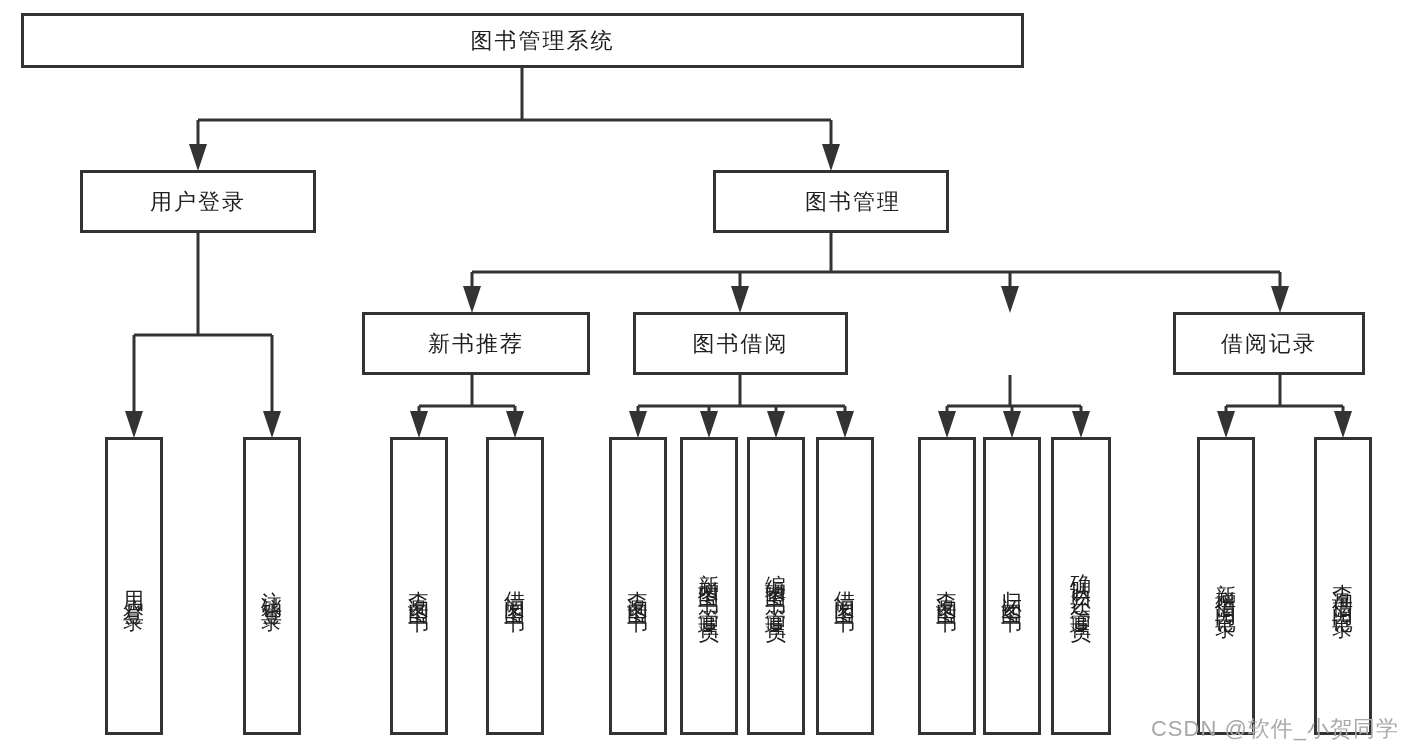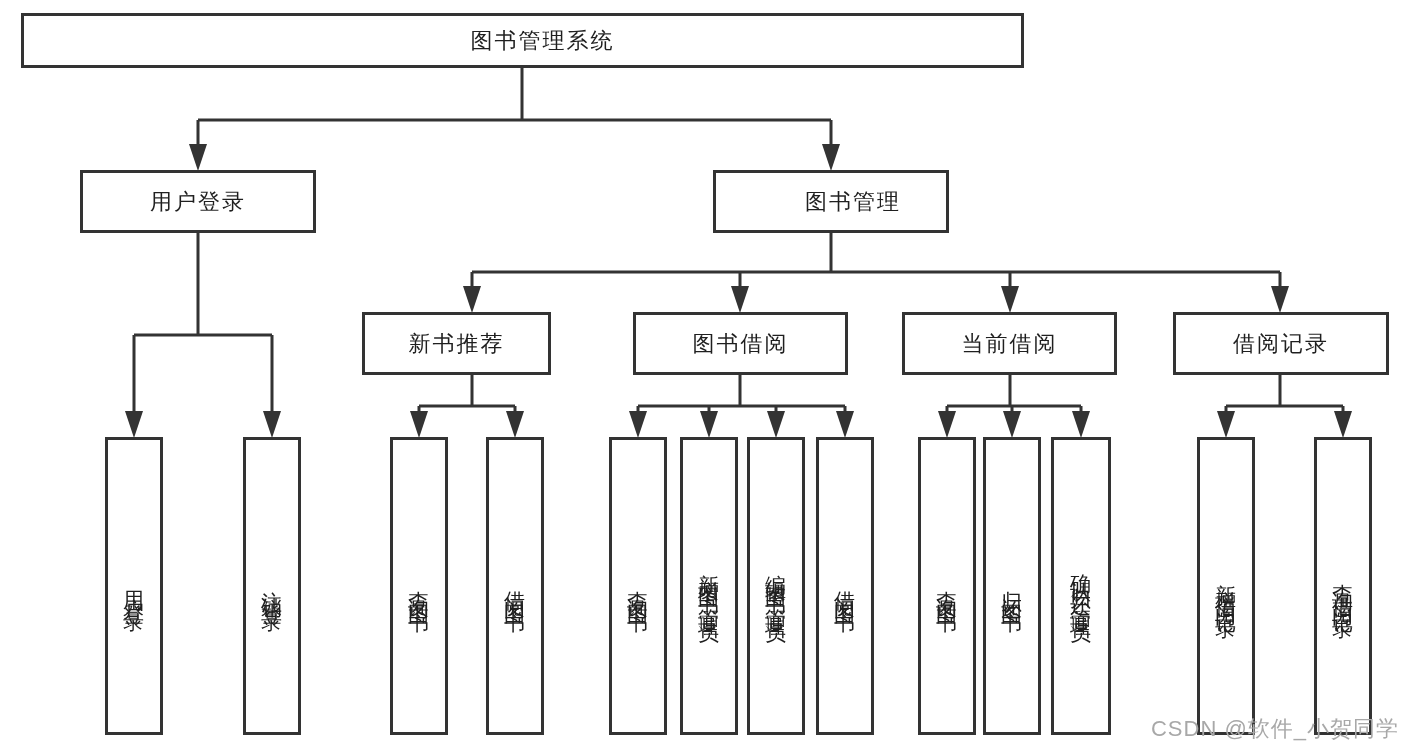--- a/index.html
+++ b/index.html
@@ -13,24 +13,24 @@
   .leaf{writing-mode:vertical-rl;text-orientation:mixed;
         font-size:21px;letter-spacing:7px;line-height:1;
         padding-top:4px;}
   
   .root{left:21px;top:13px;width:1003px;height:55px;padding-left:40px;}
   
   .l2a{left:80px; top:170px;width:236px;height:63px;}
   .l2b{left:713px;top:170px;width:236px;height:63px;padding-left:44px;}
   
   .l3{top:312px;height:63px;}
-  .l3a{left:362px; width:189px;}
+  .l3a{left:362px; width:228px;}
   .l3b{left:633px; width:215px;text-align:center;}
   .l3c{left:902px; width:215px;}
-  .l3d{left:1173px;width:216px;}
+  .l3d{left:1173px;width:192px;}
   
   .lf{top:437px;height:298px;width:58px;}
   .lf1{left:105px;} .lf2{left:243px;}
   .lf3{left:390px;} .lf4{left:486px;}
   .lf5{left:609px;} .lf6{left:680px;} .lf7{left:747px;} .lf8{left:816px;}
   .lf9{left:918px;} .lf10{left:983px;} .lf11{left:1051px;width:60px;}
   .lf12{left:1197px;} .lf13{left:1314px;}
   .watermark{position:absolute;right:6px;bottom:3px;z-index:3;
              font-size:22px;color:#a8a8a8;letter-spacing:1px;}
   .wires path{stroke:#333333;stroke-width:3;fill:none;}
@@ -91,21 +91,20 @@
     </g>
   </svg>
 
   <div class="node root">图书管理系统</div>
 
   <div class="node l2a">用户登录</div>
   <div class="node l2b">图书管理</div>
 
   <div class="node l3 l3a">新书推荐</div>
   <div class="node l3 l3b">图书借阅</div>
-  <div class="node l3 l3c">当前借阅</div>
   <div class="node l3 l3d">借阅记录</div>
 
   <div class="node leaf lf lf1">用户登录</div>
   <div class="node leaf lf lf2">注销登录</div>
 
   <div class="node leaf lf lf3">查询图书</div>
   <div class="node leaf lf lf4">借阅图书</div>
 
   <div class="node leaf lf lf5">查询图书</div>
   <div class="node leaf lf lf6">新增图书（管理员）</div>

